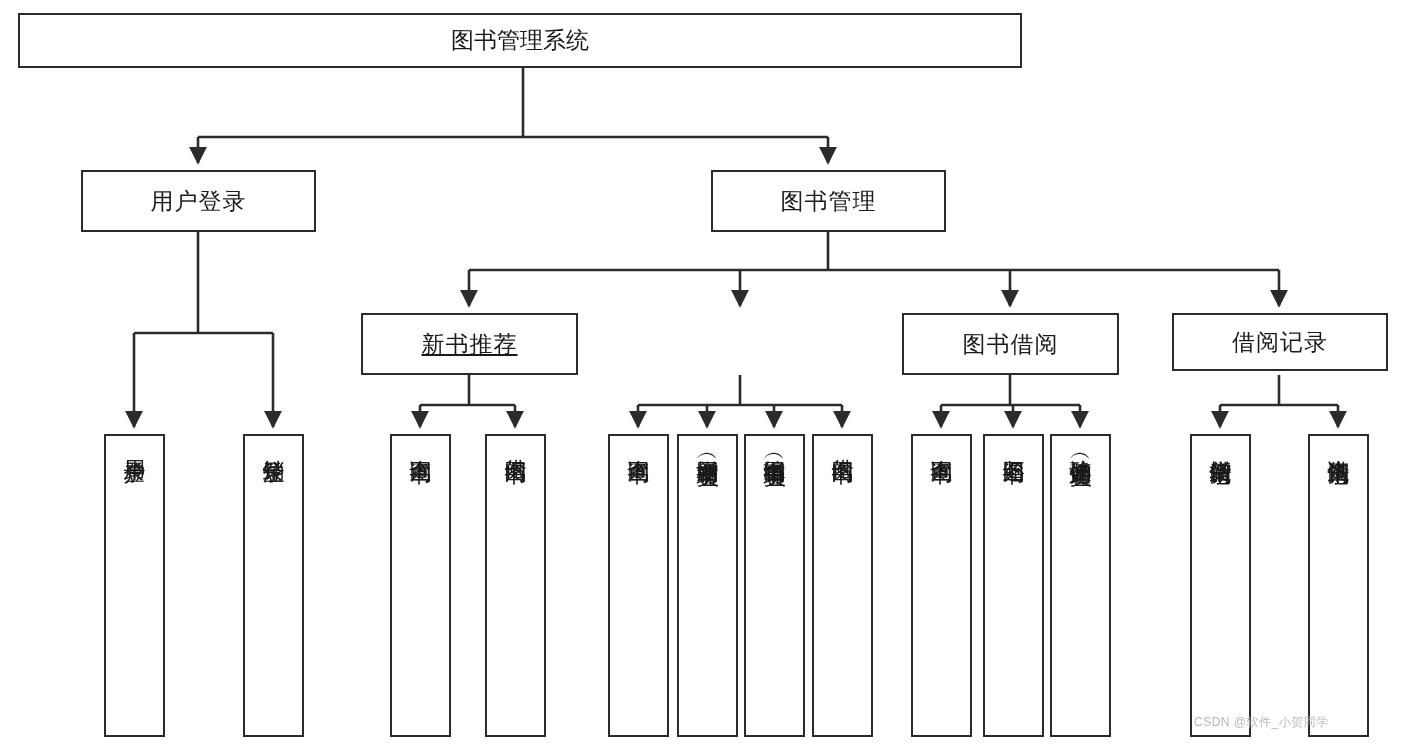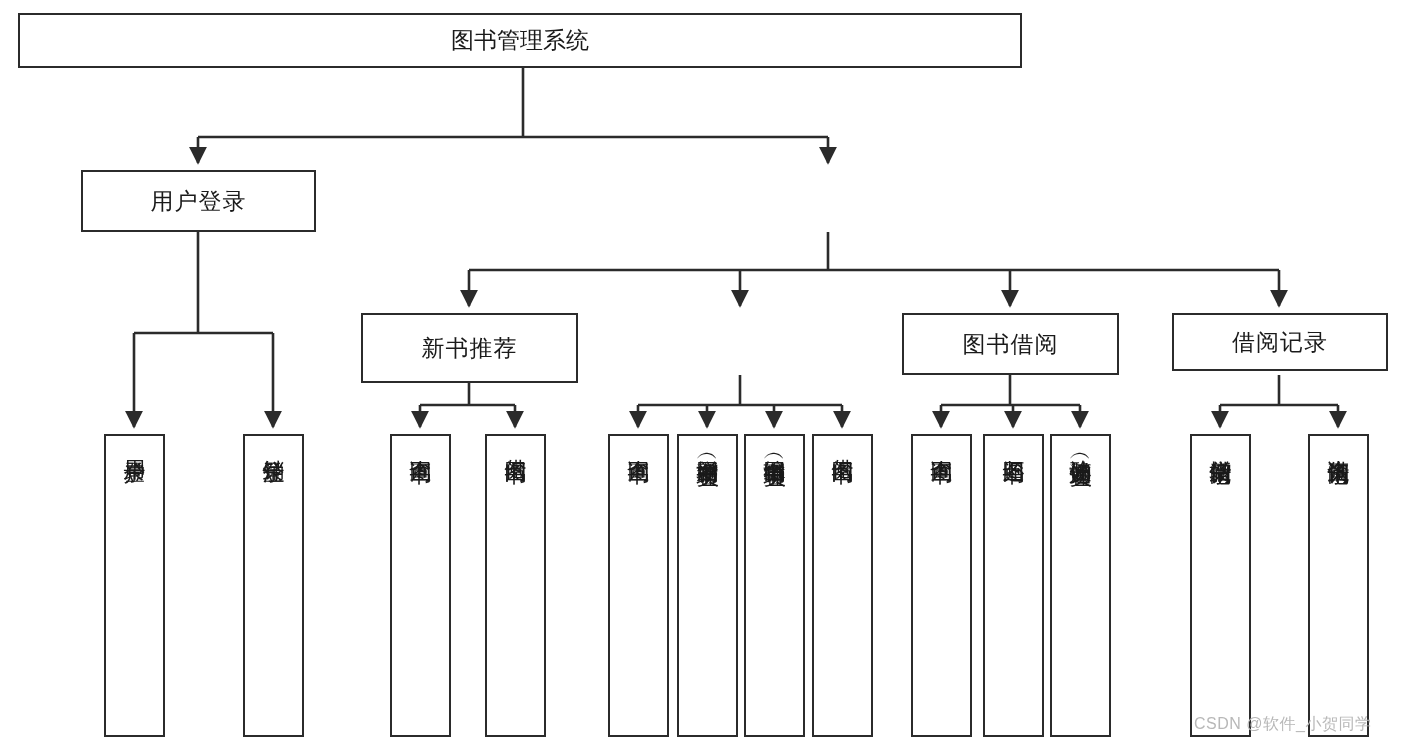--- a/index.html
+++ b/index.html
@@ -55,21 +55,21 @@
     letter-spacing: 1px;
     white-space: nowrap;
     display: block;
   }
   .label {
     display: block;
     white-space: nowrap;
   }
   .watermark {
     position: absolute;
-    font-size: 16px;
+    font-size: 12px;
     color: #b8b8b8;
     white-space: nowrap;
     letter-spacing: 0.5px;
   }
 </style>
 </head>
 <body>
 
 <div id="canvas">
 
@@ -123,22 +123,25 @@
     </g>
   </svg>
 
   <div class="node root" style="left:18px; top:13px; width:1004px; height:55px;">
     <span class="label">图书管理系统</span>
   </div>
 
   <div class="node h" style="left:81px; top:170px; width:235px; height:62px;">
     <span class="label">用户登录</span>
   </div>
+  <div class="node h" style="left:711px; top:170px; width:235px; height:62px;">
+    <span class="label">图书管理</span>
+  </div>
 
-  <div class="node h" style="left:361px; top:313px; width:217px; height:70px;">
+  <div class="node h" style="left:361px; top:313px; width:217px; height:62px;text-decoration:underline;">
     <span class="label">新书推荐</span>
   </div>
   <div class="node h" style="left:902px; top:313px; width:217px; height:62px;">
     <span class="label">图书借阅</span>
   </div>
   <div class="node h" style="left:1172px; top:313px; width:216px; height:58px;">
     <span class="label">借阅记录</span>
   </div>
 
   <div class="node leaf" style="left:104px; top:434px; width:61px; height:303px;">

